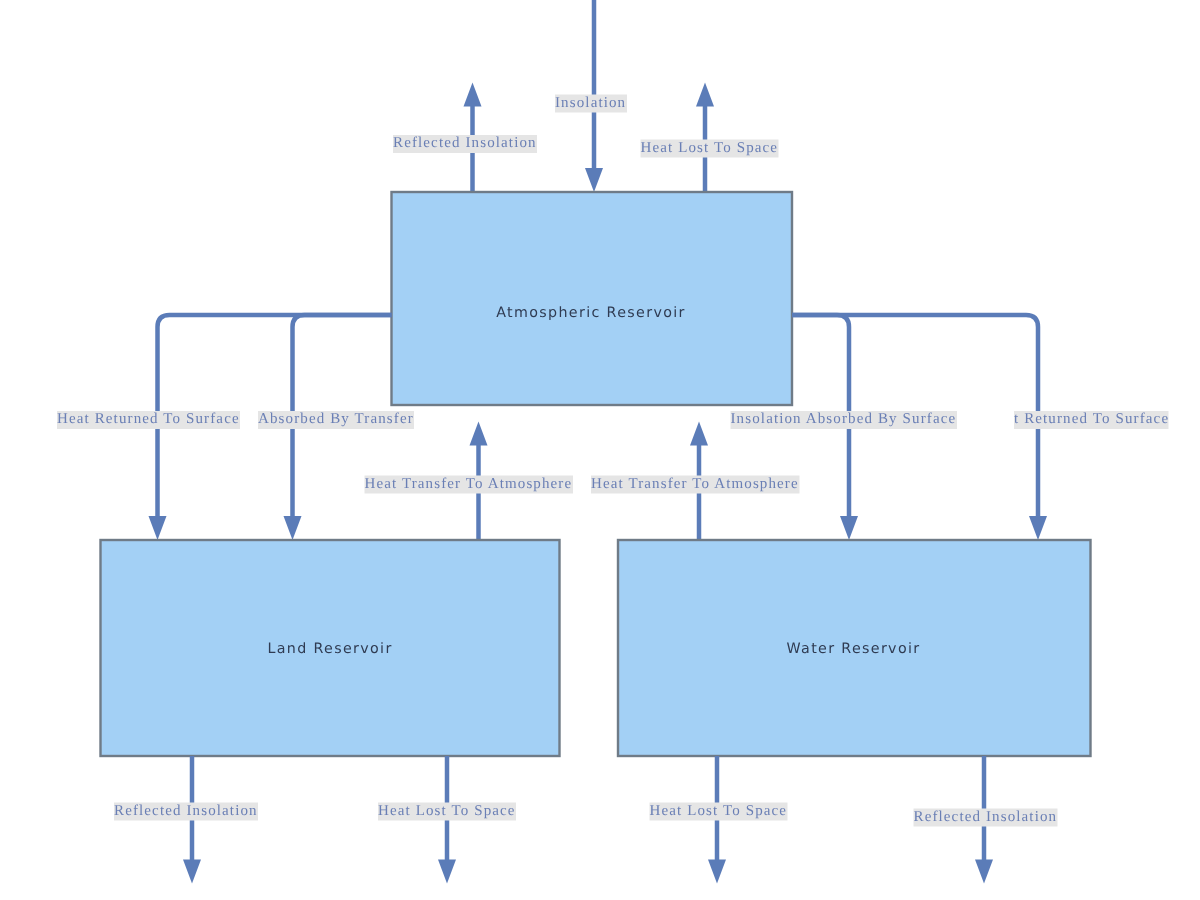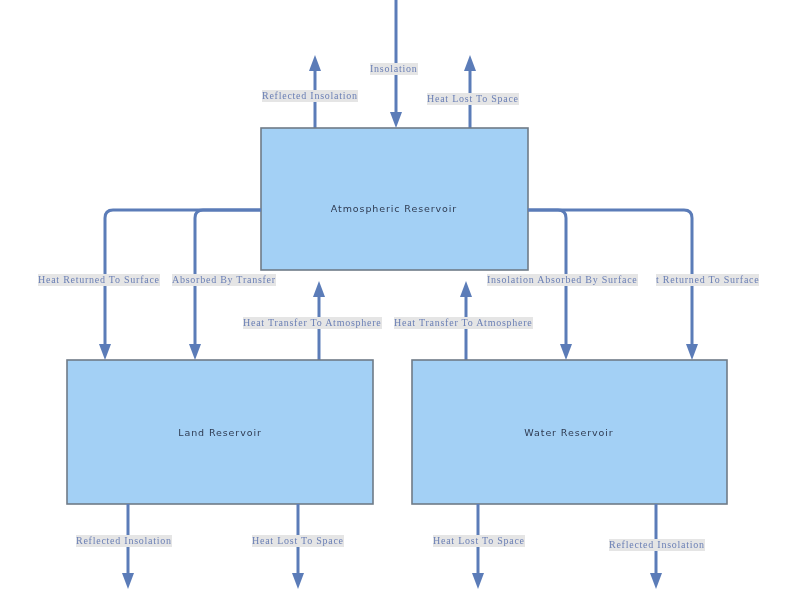--- a/index.html
+++ b/index.html
@@ -153,21 +153,21 @@
   <div class="edge-label" style="left:370px; top:63px;">Insolation</div>
 
   <div class="edge-label" style="left:427px; top:93px;">Heat Lost To Space</div>
 
   <div class="edge-label" style="left:38px; top:274px;">Heat Returned To Surface</div>
 
   <div class="edge-label" style="left:172px; top:274px;">Absorbed By Transfer</div>
 
   <div class="edge-label" style="left:487px; top:274px;">Insolation Absorbed By Surface</div>
 
-  <div class="edge-label" style="left:656px; top:274px;text-align:center;">t Returned To Surface</div>
+  <div class="edge-label" style="left:676px; top:274px;text-align:center;">t Returned To Surface</div>
 
   <div class="edge-label" style="left:243px; top:317px;">Heat Transfer To Atmosphere</div>
 
   <div class="edge-label" style="left:394px; top:317px;">Heat Transfer To Atmosphere</div>
 
   <div class="edge-label" style="left:76px; top:535px;">Reflected Insolation</div>
 
   <div class="edge-label" style="left:252px; top:535px;">Heat Lost To Space</div>
 
   <div class="edge-label" style="left:433px; top:535px;">Heat Lost To Space</div>

